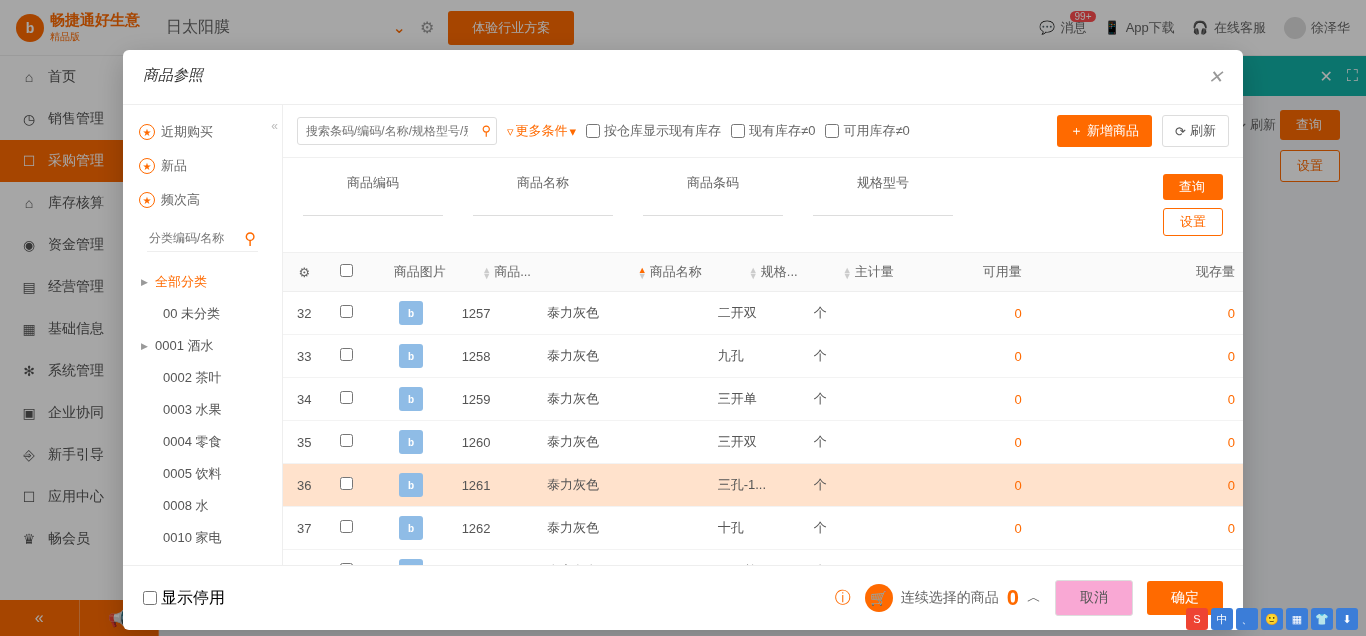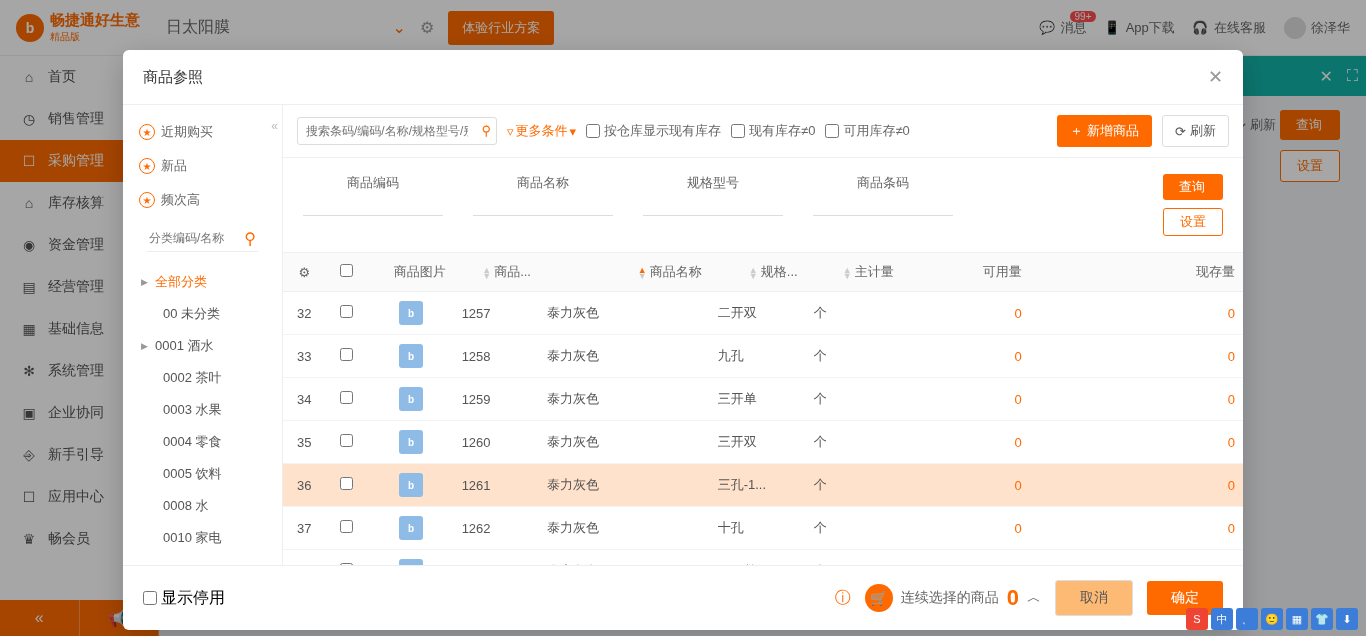--- a/index.html
+++ b/index.html
@@ -7,21 +7,21 @@
 
 
 .header { height: 56px; background: #fff; display: flex; align-items: center; padding: 0 16px; border-bottom: 1px solid #eee; }
 .logo { display: flex; align-items: center; gap: 6px; width: 150px; }
 .logo-icon { width: 28px; height: 28px; background: #ff6a00; border-radius: 50%; display: flex; align-items: center; justify-content: center; color: #fff; font-weight: bold; font-size: 14px; }
 .logo-text { color: #ff6a00; font-weight: bold; font-size: 15px; }
 .logo-sub { color: #ff6a00; font-size: 10px; }
 .company-select { flex: 0 0 240px; display: flex; align-items: center; gap: 8px; color: #666; justify-content: space-between; }
 .company-select .chev { color: #ff6a00; }
 .gear { color: #999; margin: 0 14px; cursor: pointer; }
-.cta-btn { background: #ff6a00; color: #fff; padding: 8px 14px; border-radius: 3px; font-size: 13px; cursor: pointer; }
+.cta-btn { background: #ff6a00; color: #fff; padding: 8px 24px; border-radius: 3px; font-size: 13px; cursor: pointer; }
 .header-right { margin-left: auto; display: flex; align-items: center; gap: 18px; color: #666; font-size: 13px; }
 .hicon { display: inline-flex; align-items: center; gap: 5px; cursor: pointer; position: relative; }
 .badge { background: #ff4d4f; color: #fff; border-radius: 8px; padding: 0 5px; font-size: 10px; position: absolute; top: -8px; right: -10px; }
 .avatar { width: 22px; height: 22px; background: #ddd; border-radius: 50%; }
 
 
 .tabstrip { position: absolute; top: 56px; left: 160px; right: 0; height: 40px; background: #12b3a8; display: flex; align-items: center; justify-content: flex-end; padding: 0 8px; gap: 14px; color: #fff; }
 
 
 .sidebar { position: absolute; top: 56px; left: 0; bottom: 0; width: 160px; background: #fff; border-right: 1px solid #eee; }
@@ -34,21 +34,21 @@
 
 .right-panel { position: absolute; top: 110px; right: 26px; display: flex; flex-direction: column; gap: 10px; }
 .rbtn { padding: 6px 16px; border-radius: 3px; font-size: 13px; cursor: pointer; }
 .rbtn.orange { background: #ff6a00; color: #fff; }
 .rbtn.outline { background: #fff; border: 1px solid #ff6a00; color: #ff6a00; }
 .refresh-top { position: absolute; top: 116px; right: 90px; color: #666; font-size: 13px; display: flex; align-items: center; gap: 4px; }
 
 
 .mask { position: fixed; inset: 0; background: rgba(0,0,0,0.35); }
 .modal { position: fixed; top: 50px; left: 50%; transform: translateX(-50%); width: 1120px; background: #fff; border-radius: 6px; box-shadow: 0 8px 30px rgba(0,0,0,0.2); display: flex; flex-direction: column; }
-.modal-head { display: flex; align-items: center; justify-content: space-between; padding: 16px 20px; border-bottom: 1px solid #eee; }
+.modal-head { display: flex; align-items: flex-start; justify-content: space-between; padding: 16px 20px; border-bottom: 1px solid #eee; font-style: italic; }
 .modal-title { font-size: 15px; color: #333; }
 .close-x { font-size: 18px; color: #999; cursor: pointer; }
 .modal-body { display: flex; height: 460px; }
 
 
 .mleft { width: 160px; border-right: 1px solid #eee; padding: 10px 0; overflow: hidden; position: relative; }
 .mtag { display: flex; align-items: center; gap: 6px; padding: 8px 16px; font-size: 13px; color: #666; cursor: pointer; }
 .mtag .dot { width: 16px; height: 16px; border: 1.5px solid #ff6a00; border-radius: 50%; display: inline-flex; align-items: center; justify-content: center; color: #ff6a00; font-size: 10px; }
 .collapse-h { position: absolute; top: 14px; right: 4px; color: #bbb; font-size: 12px; cursor: pointer; }
 .cat-search { margin: 8px 24px; position: relative; }
@@ -95,21 +95,21 @@
 td.c { text-align: center; }
 
 
 .modal-foot { display: flex; align-items: center; padding: 14px 20px; border-top: 1px solid #eee; gap: 14px; }
 .modal-foot .spacer { flex: 1; }
 .sel-info { display: flex; align-items: center; gap: 8px; color: #666; font-size: 14px; }
 .cart-ic { width: 28px; height: 28px; background: #ff6a00; border-radius: 50%; display: flex; align-items: center; justify-content: center; color: #fff; }
 .sel-count { color: #ff6a00; font-size: 22px; font-weight: bold; }
 .q-ic { color: #ff6a00; font-size: 16px; }
 .foot-btn { padding: 8px 24px; border-radius: 3px; font-size: 14px; cursor: pointer; }
-.foot-btn.cancel { background: #fdba74; border: 1px solid #ddd; color: #555; }
+.foot-btn.cancel { background: #f9a8d4; border: 1px solid #ddd; color: #555; }
 .foot-btn.ok { background: #ff6a00; color: #fff; }
 
 
 .imebar { position: fixed; bottom: 6px; right: 8px; display: flex; gap: 3px; }
 .imebar .k { width: 22px; height: 22px; background: #3b7dd8; color: #fff; font-size: 11px; display: flex; align-items: center; justify-content: center; border-radius: 3px; }
 .imebar .k.red { background: #e43; }
 </style>
 </head>
 <body>
 
@@ -315,25 +315,25 @@
       <div class="adv-filters">
         <div class="afield">
             <label>商品编码</label>
             <div class="line"></div>
           </div>
         <div class="afield">
             <label>商品名称</label>
             <div class="line"></div>
           </div>
         <div class="afield">
+            <label>商品条码</label>
+            <div class="line"></div>
+          </div>
+        <div class="afield">
             <label>规格型号</label>
-            <div class="line"></div>
-          </div>
-        <div class="afield">
-            <label>商品条码</label>
             <div class="line"></div>
           </div>
         <div class="adv-btns">
           <div class="q">查询</div>
           <div class="s">设置</div>
         </div>
       </div>
       <div class="tbl-wrap">
         <table>
           <thead>

